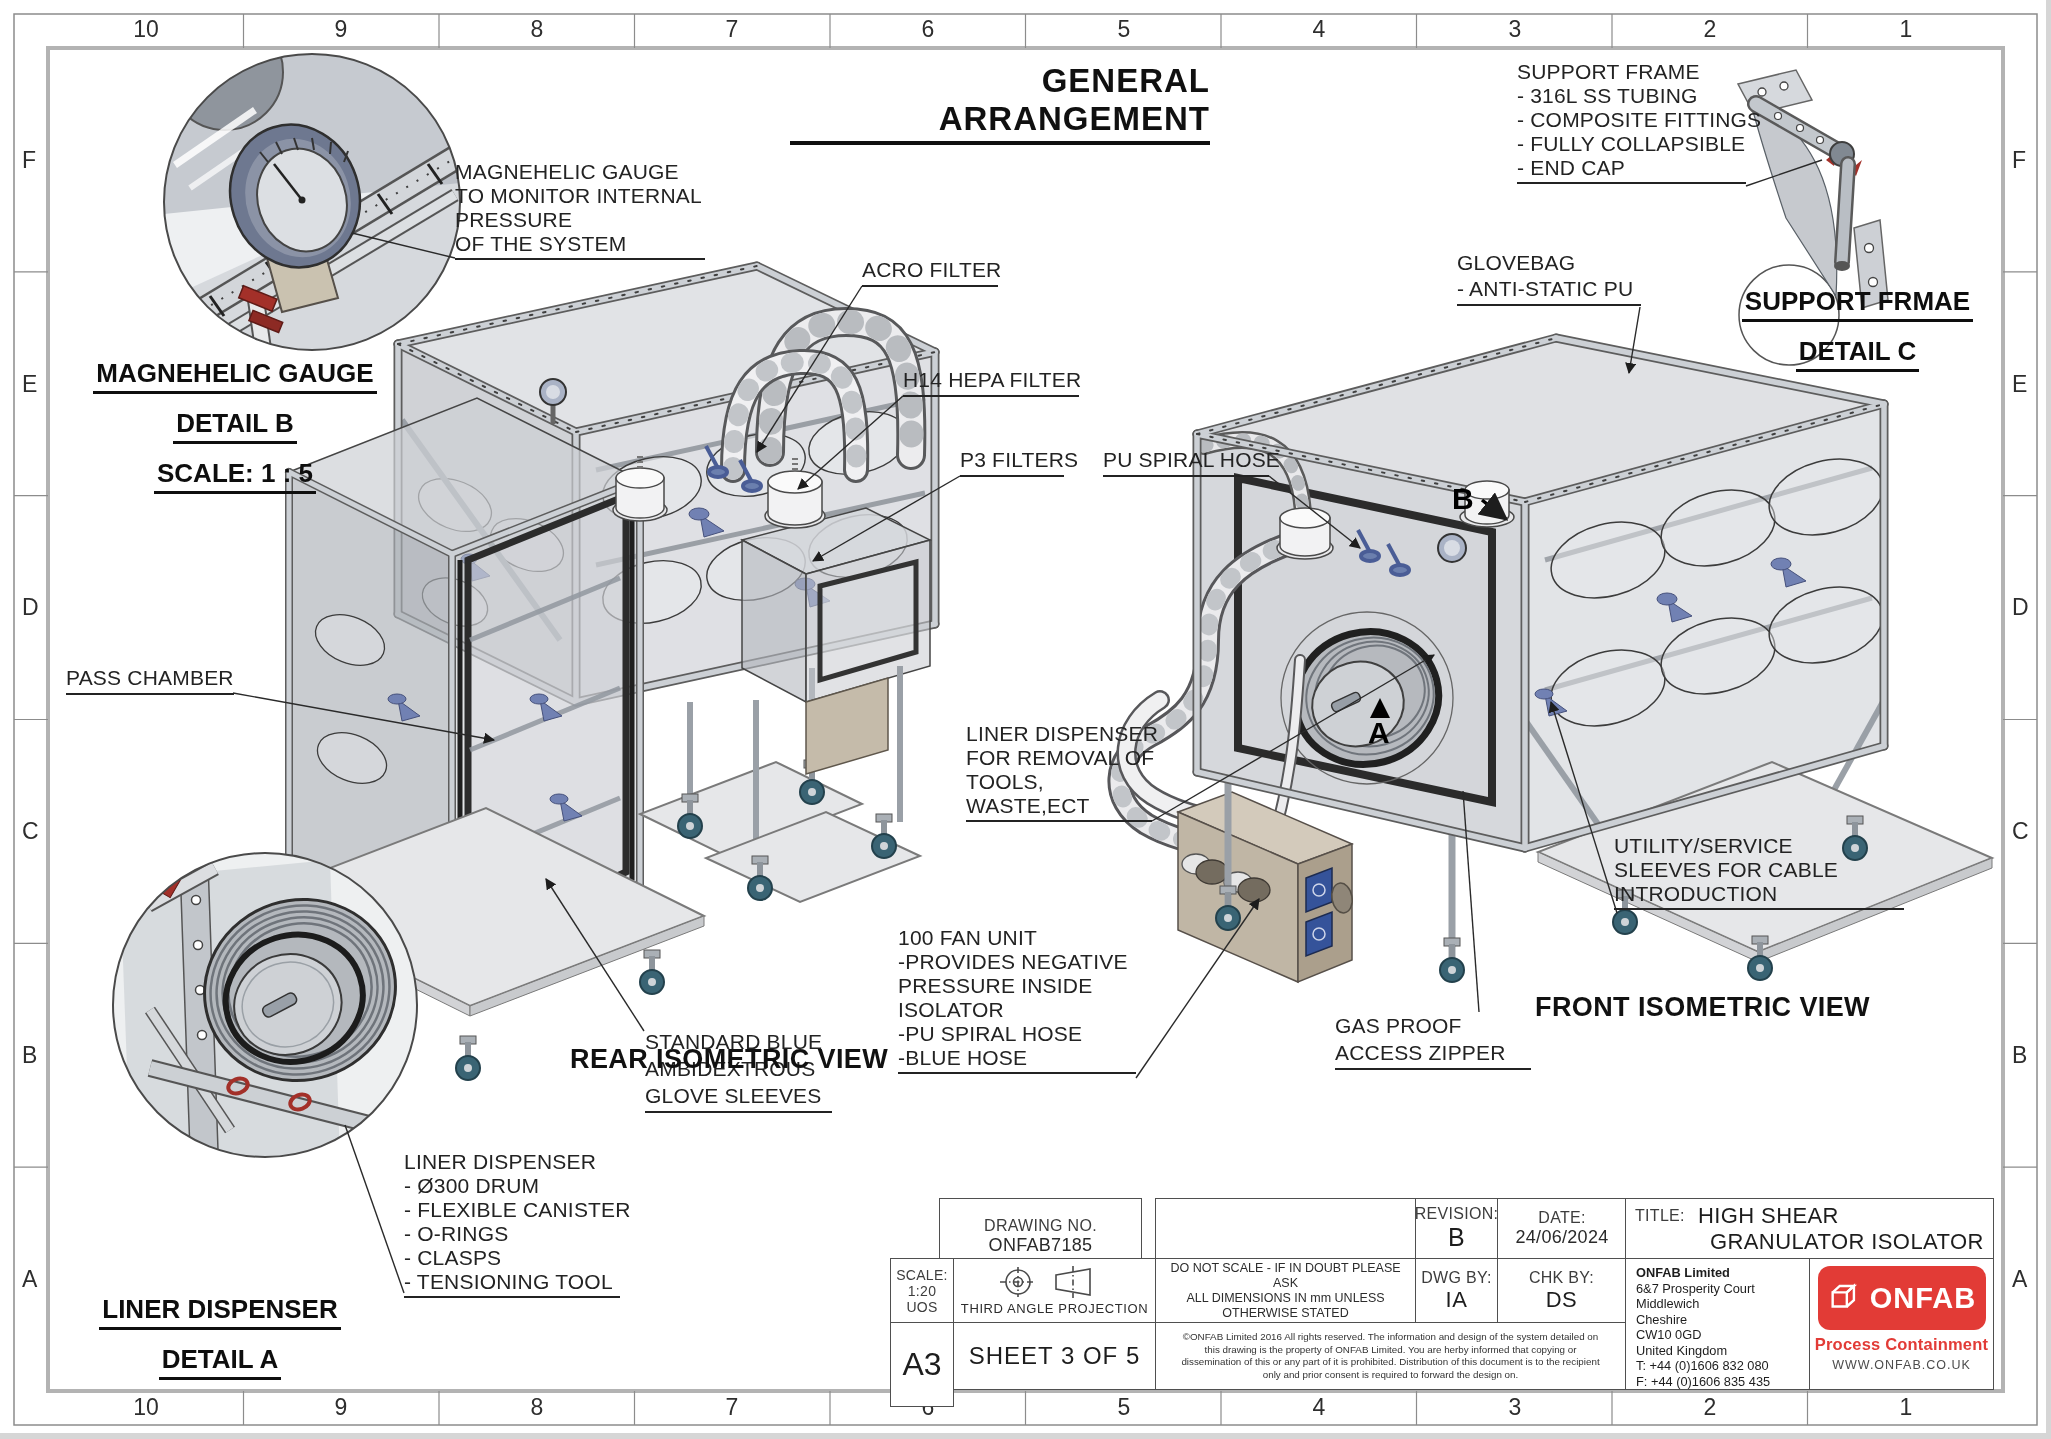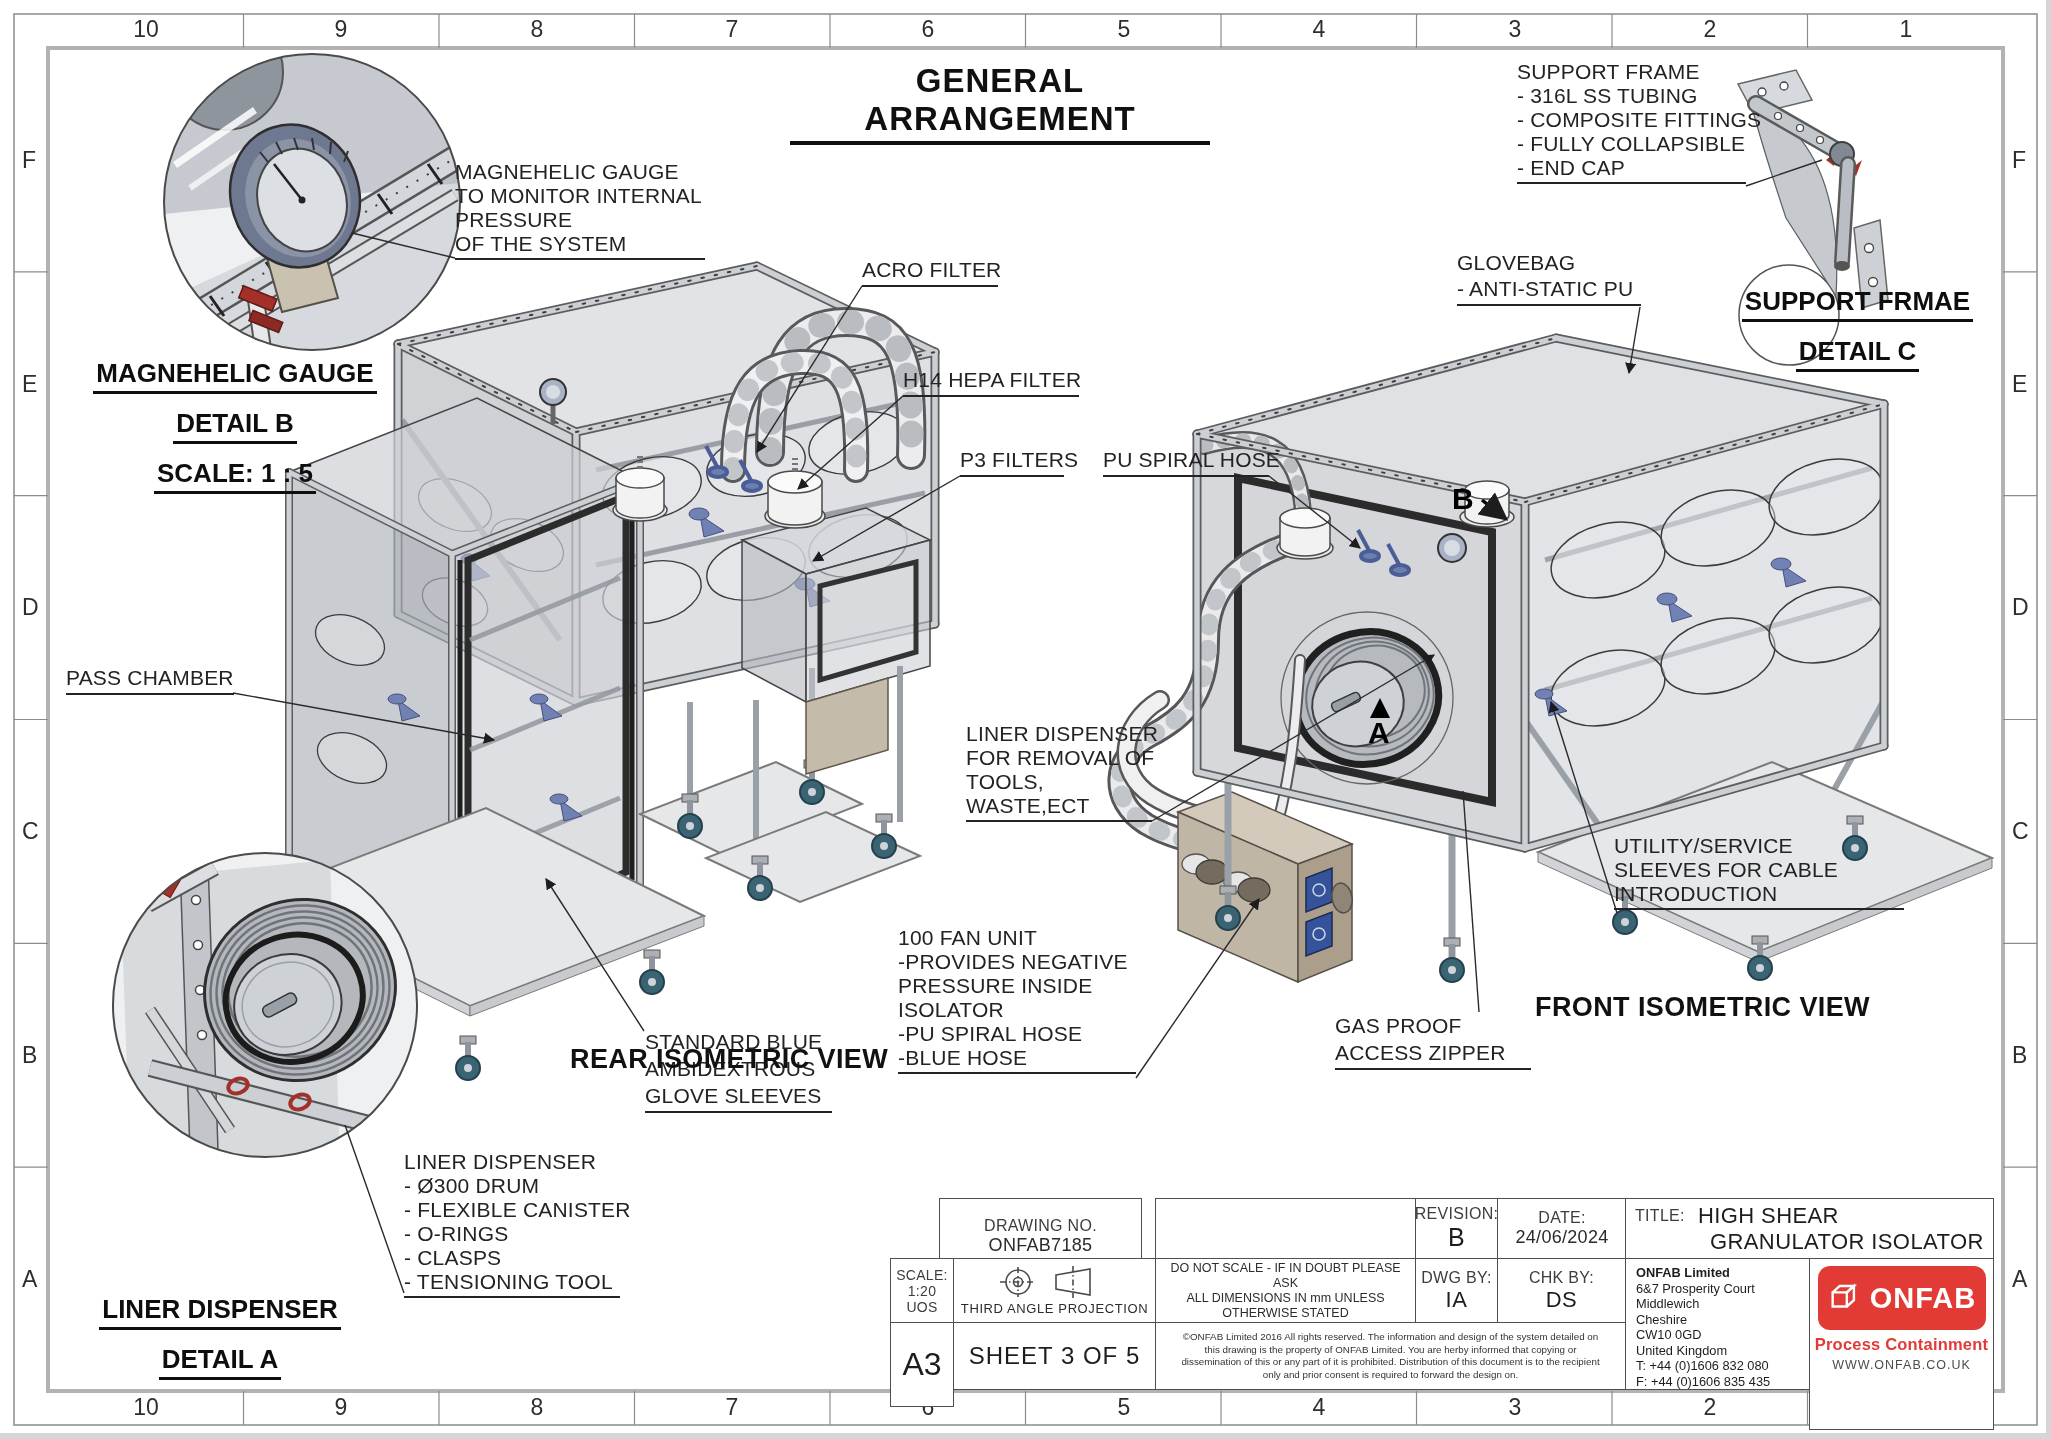--- a/index.html
+++ b/index.html
@@ -1,20 +1,20 @@
 <!DOCTYPE html>
 <html><head>
 <meta charset="utf-8">
 <style>
   html,body{margin:0;padding:0;background:#e6e6e6;font-family:"Liberation Sans",sans-serif;}
   .sheet{position:relative;width:2051px;height:1439px;background:#ffffff;overflow:hidden;}
   svg.gfx{position:absolute;left:0;top:0;}
   .grid-num{position:absolute;font-size:23px;color:#2e2e2e;transform:translateX(-50%);font-weight:400;}
   .grid-row{position:absolute;font-size:23px;color:#2e2e2e;transform:translateY(-50%);}
-  .main-title{position:absolute;left:790px;top:62px;width:420px;text-align:center;font-size:33px;font-weight:700;letter-spacing:1px;color:#101010;}
+  .main-title{position:absolute;left:790px;top:62px;width:420px;text-align:right;font-size:33px;font-weight:700;letter-spacing:1px;color:#101010;}
   .main-title span{display:inline-block;border-bottom:4px solid #101010;padding-bottom:3px;}
   .callout{position:absolute;font-size:21px;line-height:27px;color:#232323;letter-spacing:.2px;font-weight:400;}
   .callout div{white-space:nowrap;}
   .callout.ul{border-bottom:2px solid #232323;padding-bottom:2px;}
   .lh24{line-height:24px;}
   .view-title{position:absolute;font-size:27px;font-weight:700;letter-spacing:.4px;color:#111;white-space:nowrap;}
   .detail-head{position:absolute;text-align:center;color:#0e0e0e;font-weight:700;}
   .detail-head .dl{margin-bottom:14px;}
   .detail-head span{display:inline-block;font-size:26px;border-bottom:3px solid #0e0e0e;padding:0 3px 2px;white-space:nowrap;}
   .marker{position:absolute;font-size:30px;font-weight:700;color:#000;}
@@ -711,21 +711,21 @@
   <div class="cell addr-cell" style="left:735px;top:60px;width:185px;height:132px">
     <div class="addr-line" style="font-weight:700">ONFAB Limited</div>
     <div class="addr-line">6&amp;7 Prosperity Court</div>
     <div class="addr-line">Middlewich</div>
     <div class="addr-line">Cheshire</div>
     <div class="addr-line">CW10 0GD</div>
     <div class="addr-line">United Kingdom</div>
     <div class="addr-line">T: +44 (0)1606 832 080</div>
     <div class="addr-line">F: +44 (0)1606 835 435</div>
   </div>
-  <div class="cell logo-cell" style="left:919px;top:60px;width:185px;height:172px">
+  <div class="cell logo-cell" style="left:919px;top:60px;width:185px;height:132px">
     <div class="logo-red">
       <svg width="34" height="34" viewBox="0 0 24 24">
         <g stroke="#fff" fill="none" stroke-width="1.7">
           <path d="M4,8 L14,8 L14,18 L4,18 Z"></path>
               <path d="M4,8 L9,3.5 L19,3.5 L14,8"></path>
               <path d="M14,8 L19,3.5 L19,13.5 L14,18"></path>
         </g>
       </svg>
       <span>ONFAB</span>
     </div>

